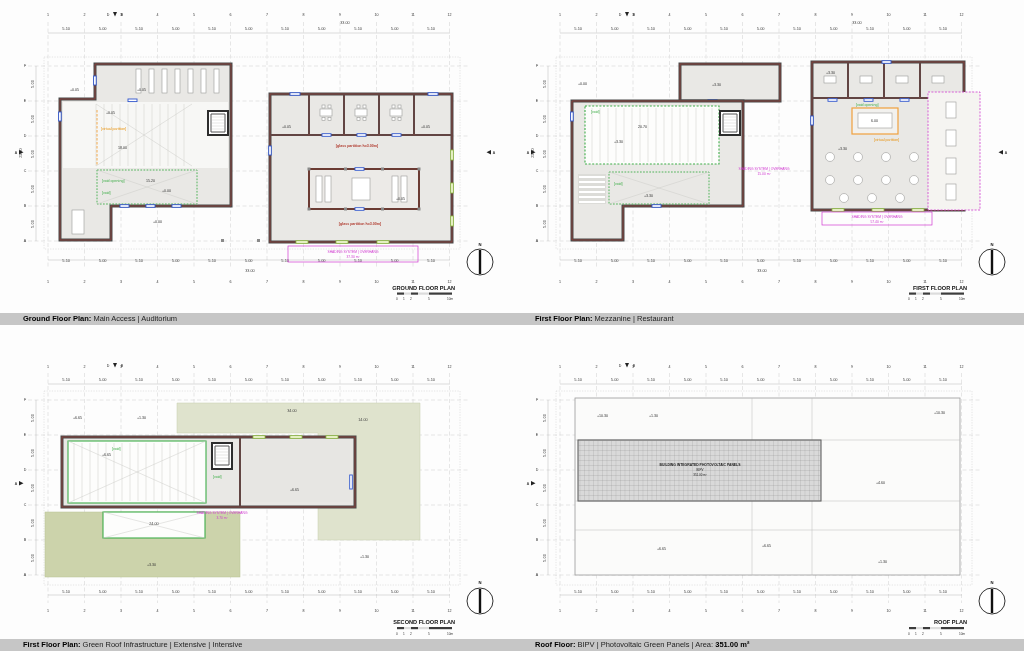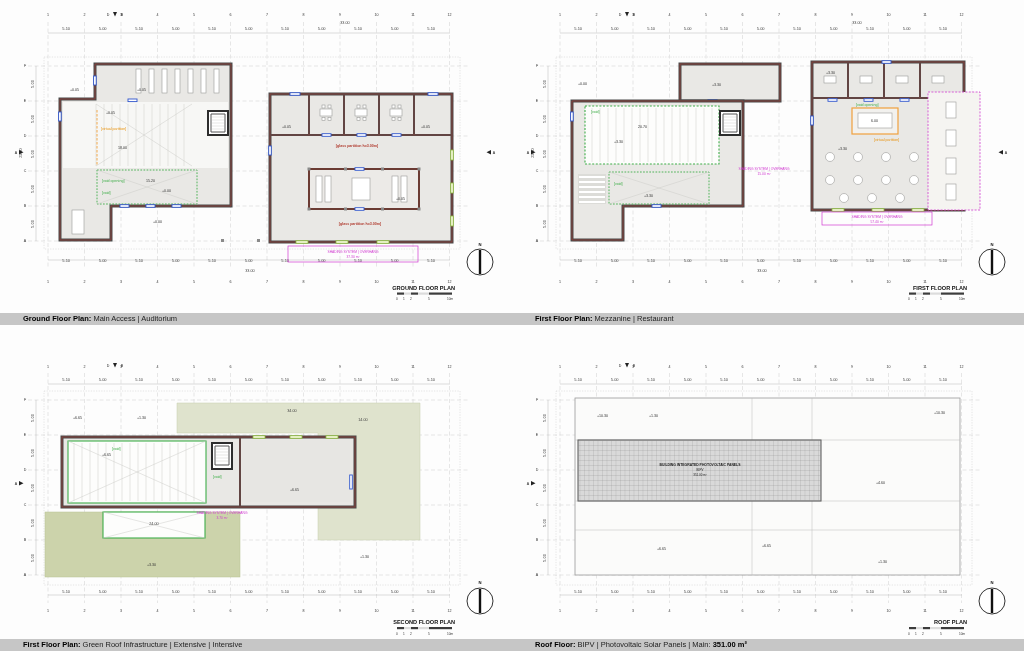--- a/index.html
+++ b/index.html
@@ -735,16 +735,16 @@
           <rect x="411" y="302" width="7" height="2.2" fill="#3c3c3c"></rect>
           <rect x="418" y="302" width="11" height="2.2" fill="#dcdcdc"></rect>
           <rect x="429" y="302" width="23" height="2.2" fill="#3c3c3c"></rect>
         <text class="scalenum" x="397" y="309.5">0</text>
         <text class="scalenum" x="404" y="309.5">1</text>
         <text class="scalenum" x="411" y="309.5">2</text>
         <text class="scalenum" x="429" y="309.5">5</text>
         <text class="scalenum" x="450" y="309.5">10m</text>
       </g>
     </svg>
-    <div class="caption"><span class="cap-bold">Roof Floor:</span><span> BIPV | Photovoltaic Solar Panels | Main: </span><span class="cap-bold">351.00 m²</span></div>
+    <div class="caption"><span class="cap-bold">Roof Floor:</span><span> BIPV | Photovoltaic Green Panels | Area: </span><span class="cap-bold">351.00 m²</span></div>
   </div>
 
 </div>
 
 </body></html>

